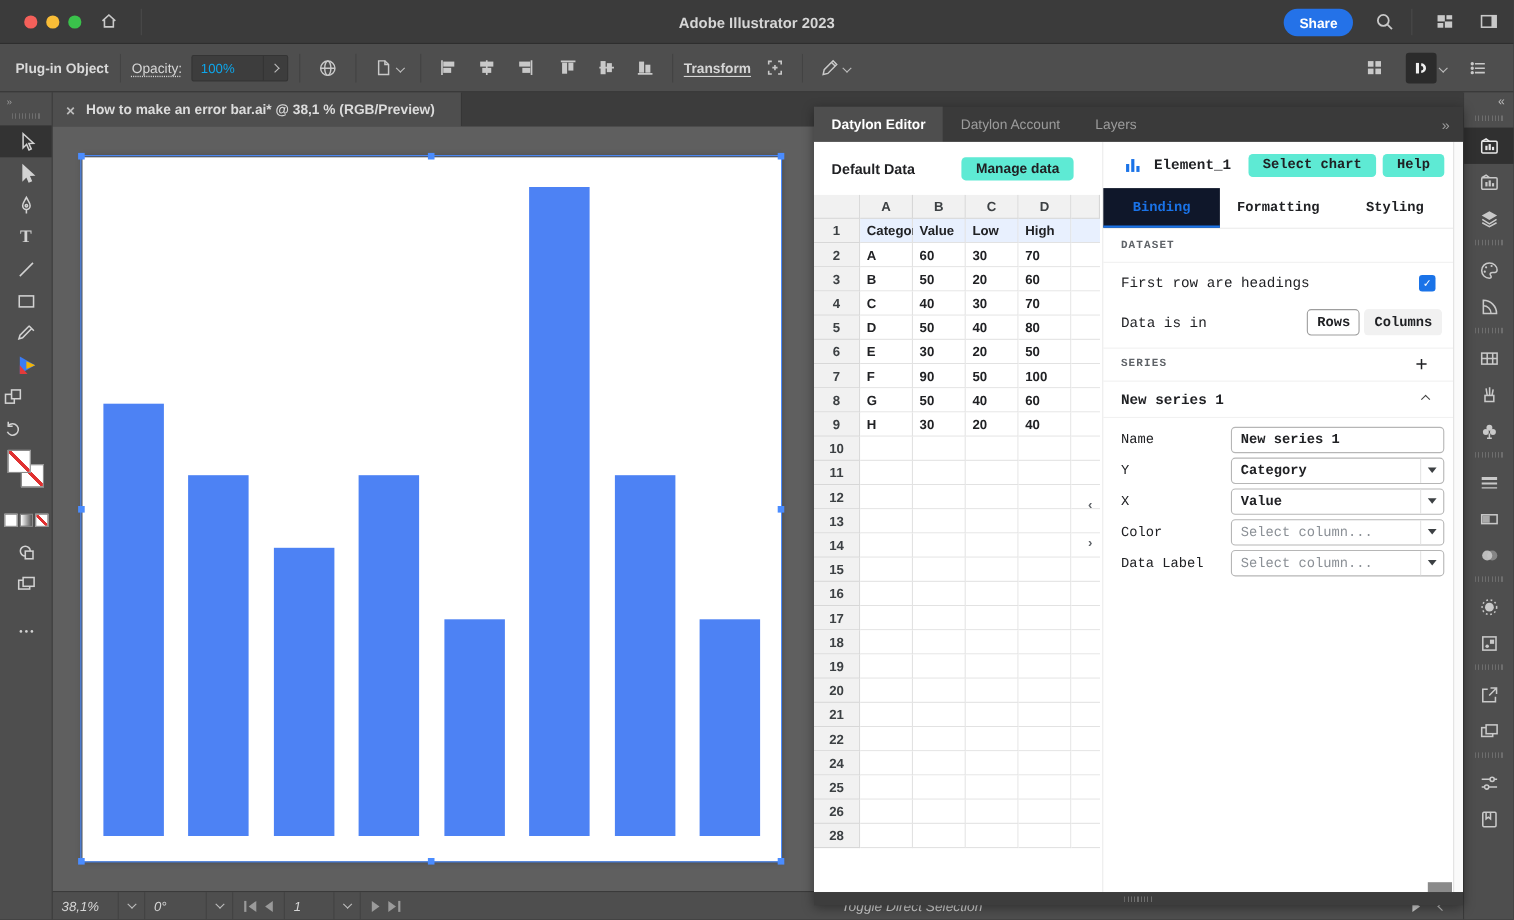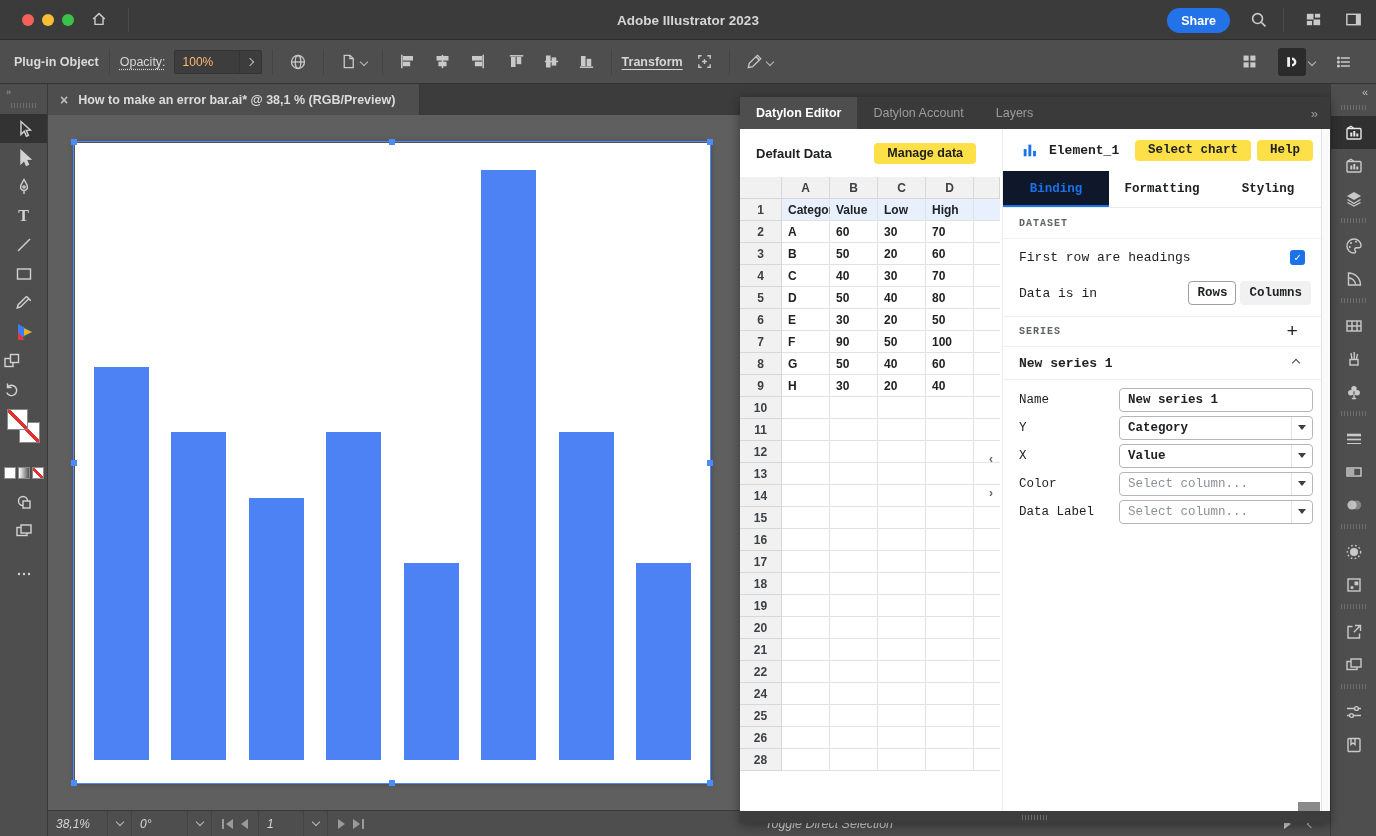--- a/index.html
+++ b/index.html
@@ -27,21 +27,21 @@
   
   .controlbar { position:absolute; left:0; top:40px; width:100%; height:44px; background:#4e4e4e;
     border-bottom:1px solid #323232; display:flex; align-items:center; color:#d6d6d6;
     font-size:12.5px; padding:0 14px; }
   .cb-sep { width:1px; height:26px; background:#434343; margin:0 10px; flex:none; }
   .cb-label { font-weight:600; color:#dadada; }
   .cb-underline { text-decoration:underline; text-underline-offset:3px; text-decoration-style:dotted; cursor:pointer;text-align:right; }
   .cb-underline2 { text-decoration:underline; text-underline-offset:3px; cursor:pointer; font-weight:600;}
   .opacity-box { margin-left:8px; width:88px; height:24px; background:#3d3d3d; border:1px solid #343434;
     border-radius:2px; display:flex; align-items:center; }
-  .opacity-val { flex:1; padding-left:8px; font-size:12px; color:#fdba74; }
+  .opacity-val { flex:1; padding-left:8px; font-size:12px; color:#0ea5e9; }
   .opacity-step { width:22px; height:100%; border-left:1px solid #343434; display:flex; align-items:center;
     justify-content:center; color:#bdbdbd; }
   .cb-icon { color:#c9c9c9; display:flex; align-items:center; margin:0 5px; cursor:pointer; }
   .cb-group { display:flex; align-items:center; gap:6px; }
   .chev { display:inline-block; width:6px; height:6px; border-right:1.5px solid currentColor;
     border-bottom:1.5px solid currentColor; transform:rotate(45deg); margin-left:3px; color:#bdbdbd; }
   .chev.up { transform:rotate(-135deg); }
   .chev.left { transform:rotate(135deg); }
   .cb-right { margin-left:auto; display:flex; align-items:center; gap:10px; padding-right:4px; }
   .ws-box { width:28px; height:28px; background:#2b2b2b; border-radius:3px; display:flex;
@@ -111,21 +111,21 @@
   .dat-body { position:absolute; left:0; top:32px; width:100%; height:682px; background:#fff;
     display:flex; overflow:hidden; }
   .dat-footer { position:absolute; left:0; bottom:0; width:100%; height:12px; background:#3d3d3d;
     display:flex; align-items:center; justify-content:center; }
   .dat-footer .drag-dots { margin:0; }
 
   
   .data-pane { width:262px; flex:none; position:relative; }
   .dp-header { height:48px; display:flex; align-items:center; padding-left:16px; }
   .dp-title { font-size:13px; font-weight:700; color:#202124; }
-  .btn { background:#fde047; border:none; border-radius:4px; color:#202124; font-size:12.5px;
+  .btn { background:#5eead4; border:none; border-radius:4px; color:#202124; font-size:12.5px;
     font-weight:600; height:21px; padding:0 13px; display:flex; align-items:center; cursor:pointer;
     font-family:inherit; }
   .dp-header .btn { margin-left:auto; margin-right:26px; }
   .sheet { position:absolute; left:0; top:48px; right:0; bottom:0; font-size:12px; color:#202124; overflow:hidden;}
   .srow { display:flex; height:22px; }
   .scell { border-right:1px solid #e2e2e2; border-bottom:1px solid #e2e2e2; display:flex;
     align-items:center; padding-left:6px; background:#fff; font-weight:600; }
   .snum { width:42px; flex:none; justify-content:center; padding-left:0; background:#f1f1f1;
     border-right:1px solid #d7d7d7; border-bottom:1px solid #d7d7d7; color:#3c4043; }
   .scol { width:48px; flex:none; }

